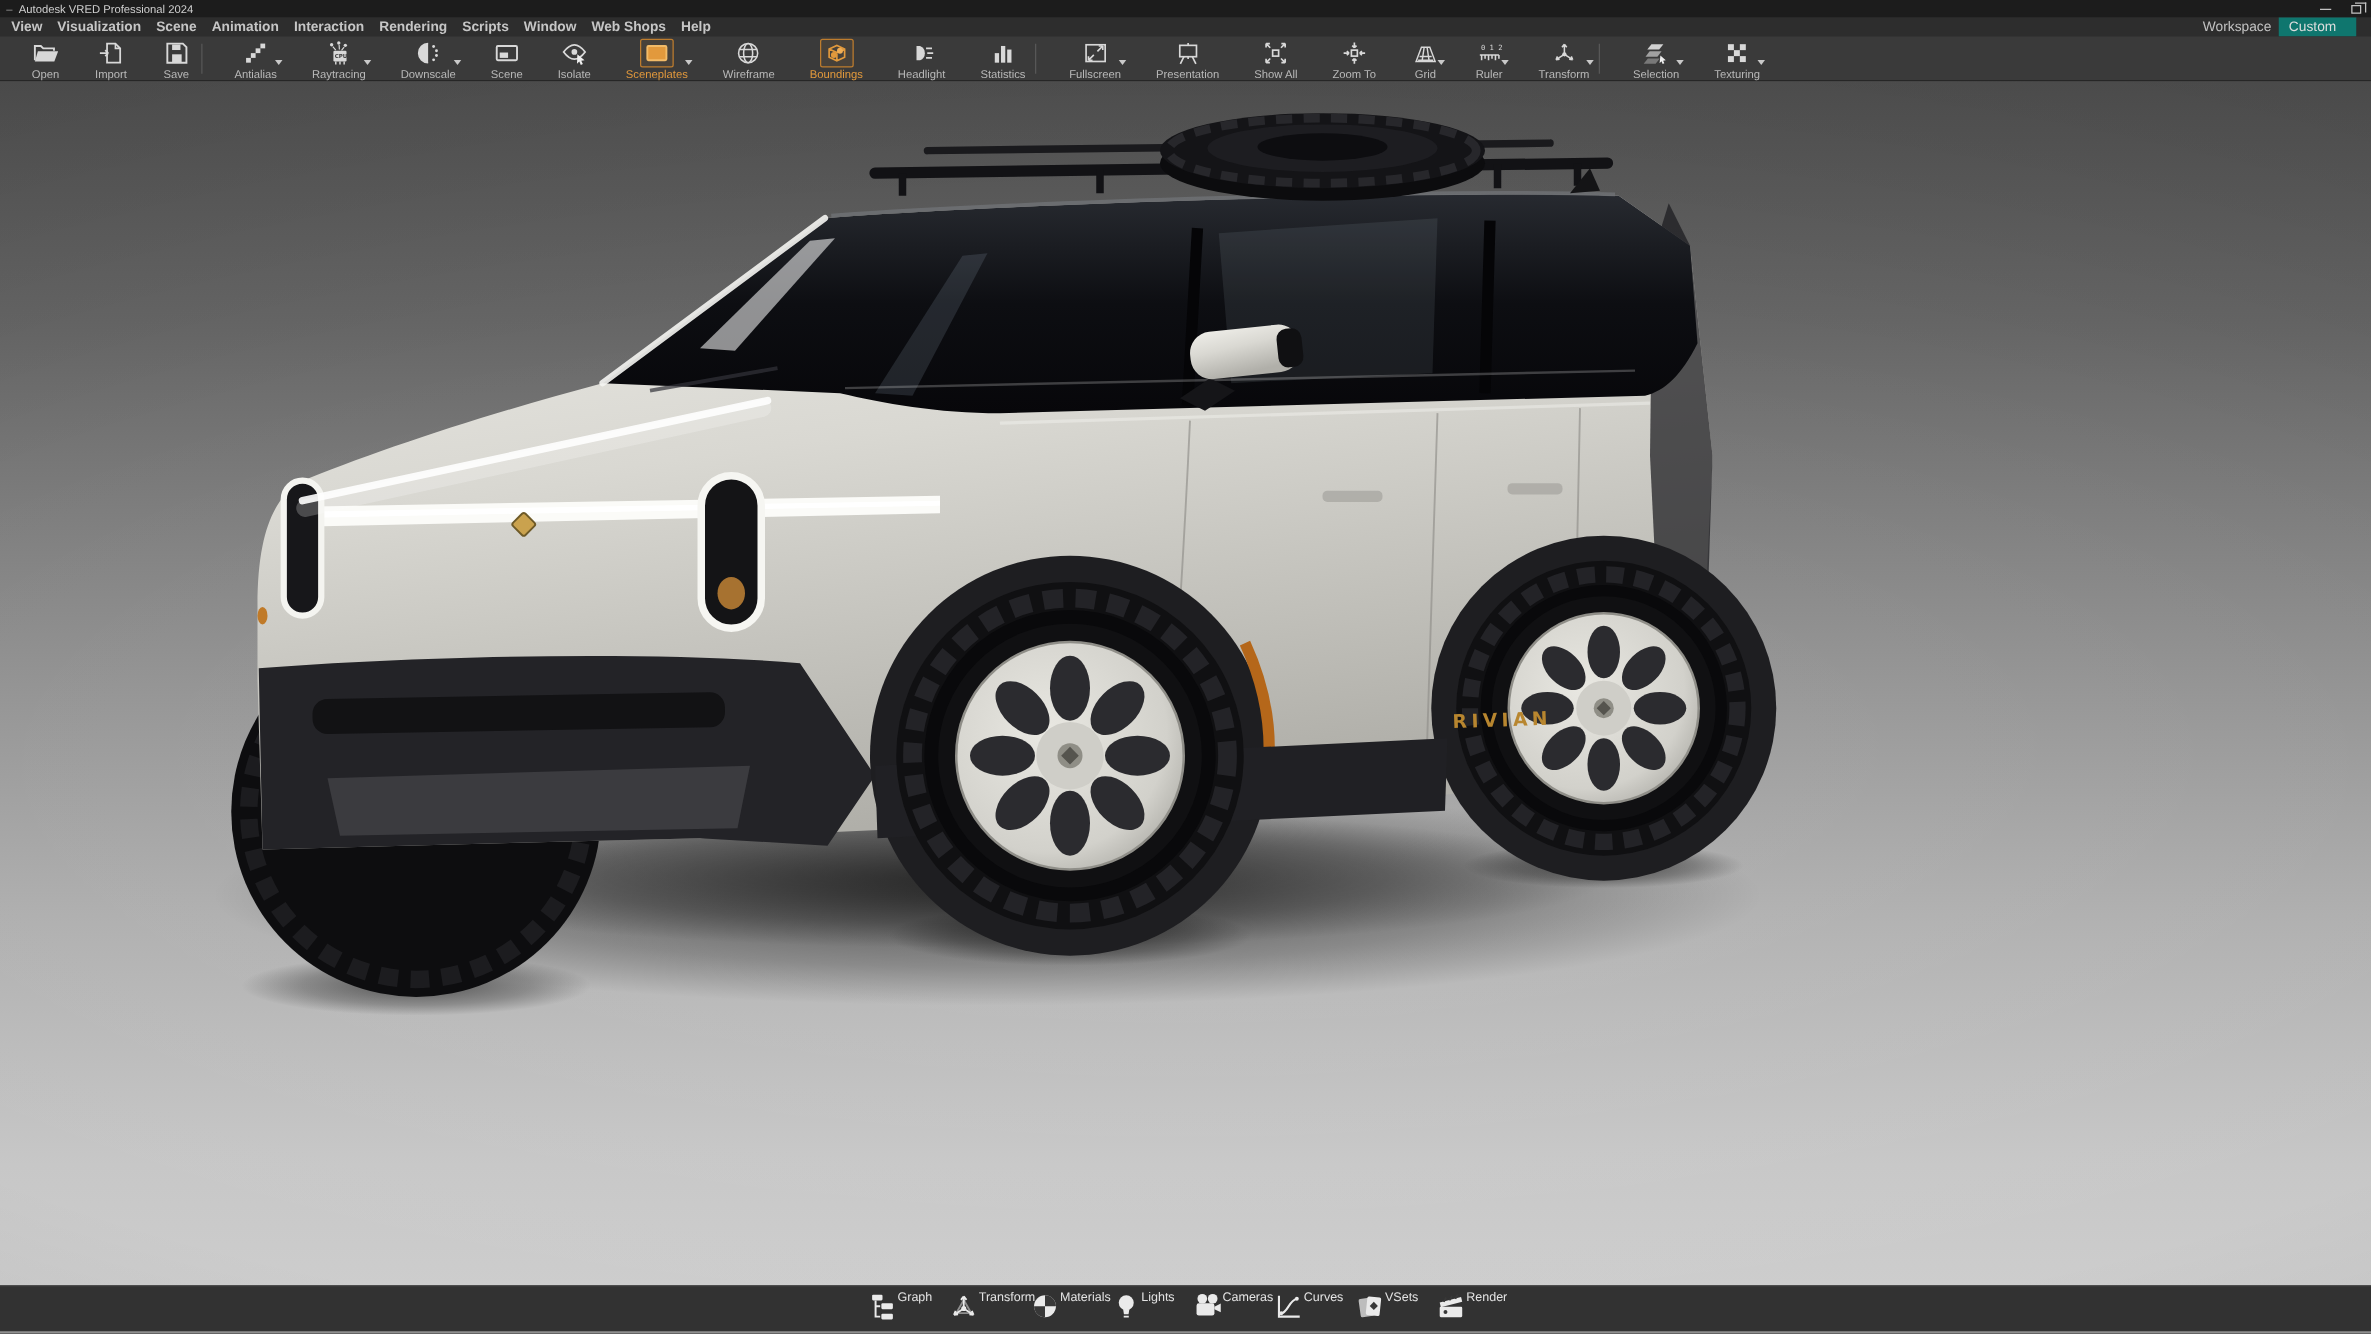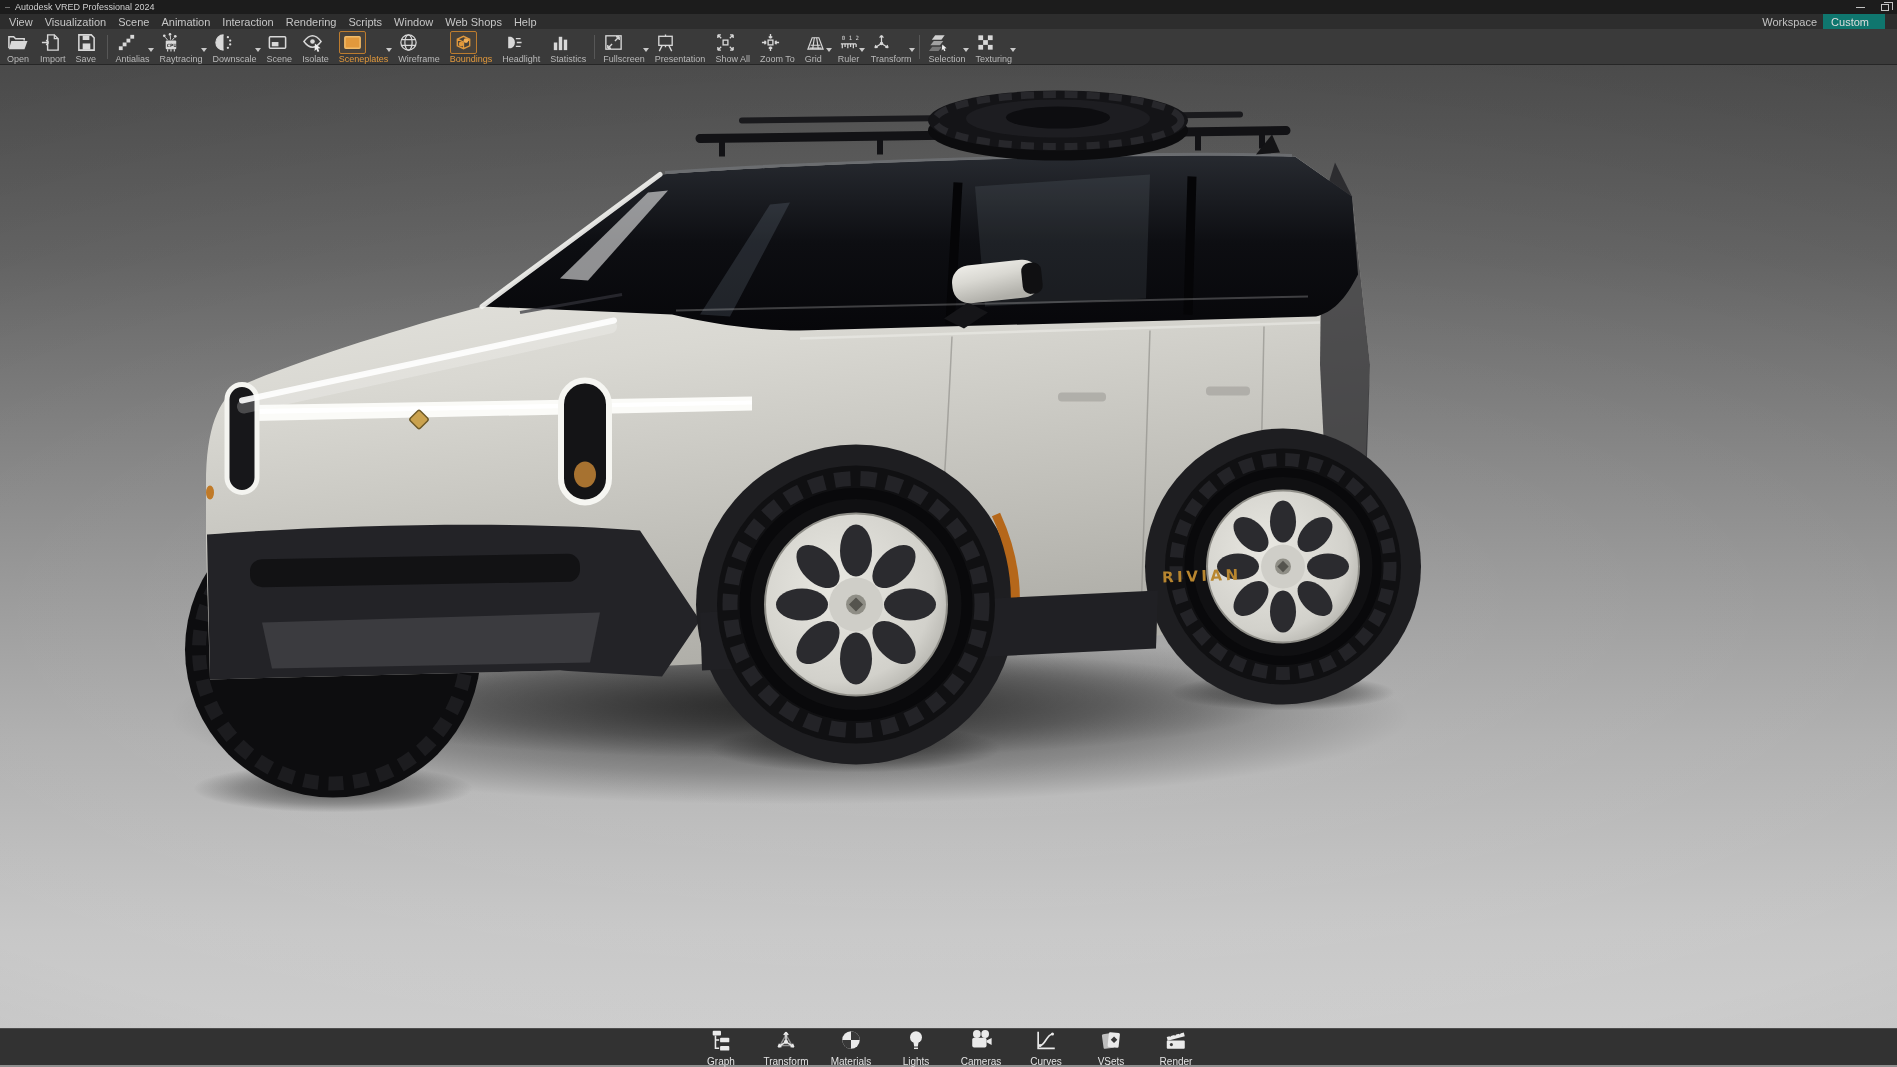--- a/index.html
+++ b/index.html
@@ -10,45 +10,45 @@
   
   .titlebar{height:14px;background:#1c1c1c;color:#cfcfcf;font-size:9px;display:flex;align-items:center;padding:0 5px;flex:0 0 auto;}
   .app-glyph{color:#9a9a9a;margin-right:5px;font-size:9px;}
   .win-controls{margin-left:auto;display:flex;align-items:center;gap:16px;padding-right:3px;}
   .win-min{width:9px;height:1px;background:#c2c2c2;display:inline-block;}
   .win-max{width:8px;height:7px;border:1px solid #c2c2c2;position:relative;display:inline-block;background:#1c1c1c;}
   .win-max::before{content:"";position:absolute;left:2px;top:-3px;width:8px;height:7px;border:1px solid #c2c2c2;border-bottom:none;border-left:none;}
 
   
   .menubar{height:15px;background:#2d2d2d;display:flex;align-items:center;font-size:11px;color:#c6c6c6;padding-left:3px;position:relative;flex:0 0 auto;}
-  .menu-item{padding:0 6px;white-space:nowrap;cursor:default;}
+  .menu-item{padding:0 6px;white-space:nowrap;cursor:default;font-weight:bold;}
   .workspace{position:absolute;right:12px;top:0;height:15px;display:flex;align-items:center;font-size:11px;}
   .ws-label{color:#c2c2c2;padding:0 6px;}
   .ws-value{background:#0f766e;color:#dedede;height:15px;display:flex;align-items:center;padding:0 16px 0 8px;min-width:58px;}
 
   
   .toolbar{height:36px;background:#3a3a3a;border-bottom:1px solid #262626;display:flex;align-items:stretch;padding:1px 2px 0;flex:0 0 auto;}
-  .tbtn{position:relative;display:flex;flex-direction:column;align-items:flex-start;padding:1px 5px 0;min-width:33px;cursor:default;}
+  .tbtn{position:relative;display:flex;flex-direction:column;align-items:center;padding:1px 5px 0;min-width:33px;cursor:default;margin-left:18px;}
   .ticon{height:23px;display:flex;align-items:center;justify-content:center;}
   .tlabel{font-size:9px;color:#b9b9b9;line-height:10px;white-space:nowrap;}
   .tbtn.active .tlabel{color:#e2993c;}
   .tbtn.active .ticon{border:1px solid #bd7c2e;border-radius:2px;padding:0 2px;background:rgba(226,153,60,.08);}
   .dd{position:absolute;right:1px;bottom:12px;width:0;height:0;border-left:3px solid transparent;border-right:3px solid transparent;border-top:4px solid #c9c9c9;}
   .tsep{width:1px;background:#575757;margin:5px 3px;}
 
   
   .viewport{position:relative;flex:1 1 auto;overflow:hidden;
     background:linear-gradient(180deg,#525252 0%,#666 20%,#8c8c8c 46%,#afafaf 70%,#c7c7c7 90%,#cdcdcd 100%);}
   .viewport::before{content:"";position:absolute;inset:0;
     background:radial-gradient(ellipse 120% 80% at 50% 62%,rgba(255,255,255,.10),rgba(0,0,0,0) 55%,rgba(0,0,0,.14) 100%);}
   .scene{position:absolute;inset:0;width:100%;height:100%;}
 
   
   .dock{height:39px;background:#323232;border-top:1px solid #4d4d4d;border-bottom:2px solid #8f8f8f;display:flex;align-items:center;justify-content:center;gap:11px;flex:0 0 auto;}
-  .dbtn{display:flex;flex-direction:column;align-items:center;width:54px;cursor:default;}
+  .dbtn{display:flex;align-items:flex-start;width:54px;cursor:default;}
   .dlabel{font-size:10px;color:#e3e3e3;line-height:11px;white-space:nowrap;}
 
   svg text{user-select:none;}
 </style>
 </head>
 <body>
 
 <div class="app">
 
   <div class="titlebar">

